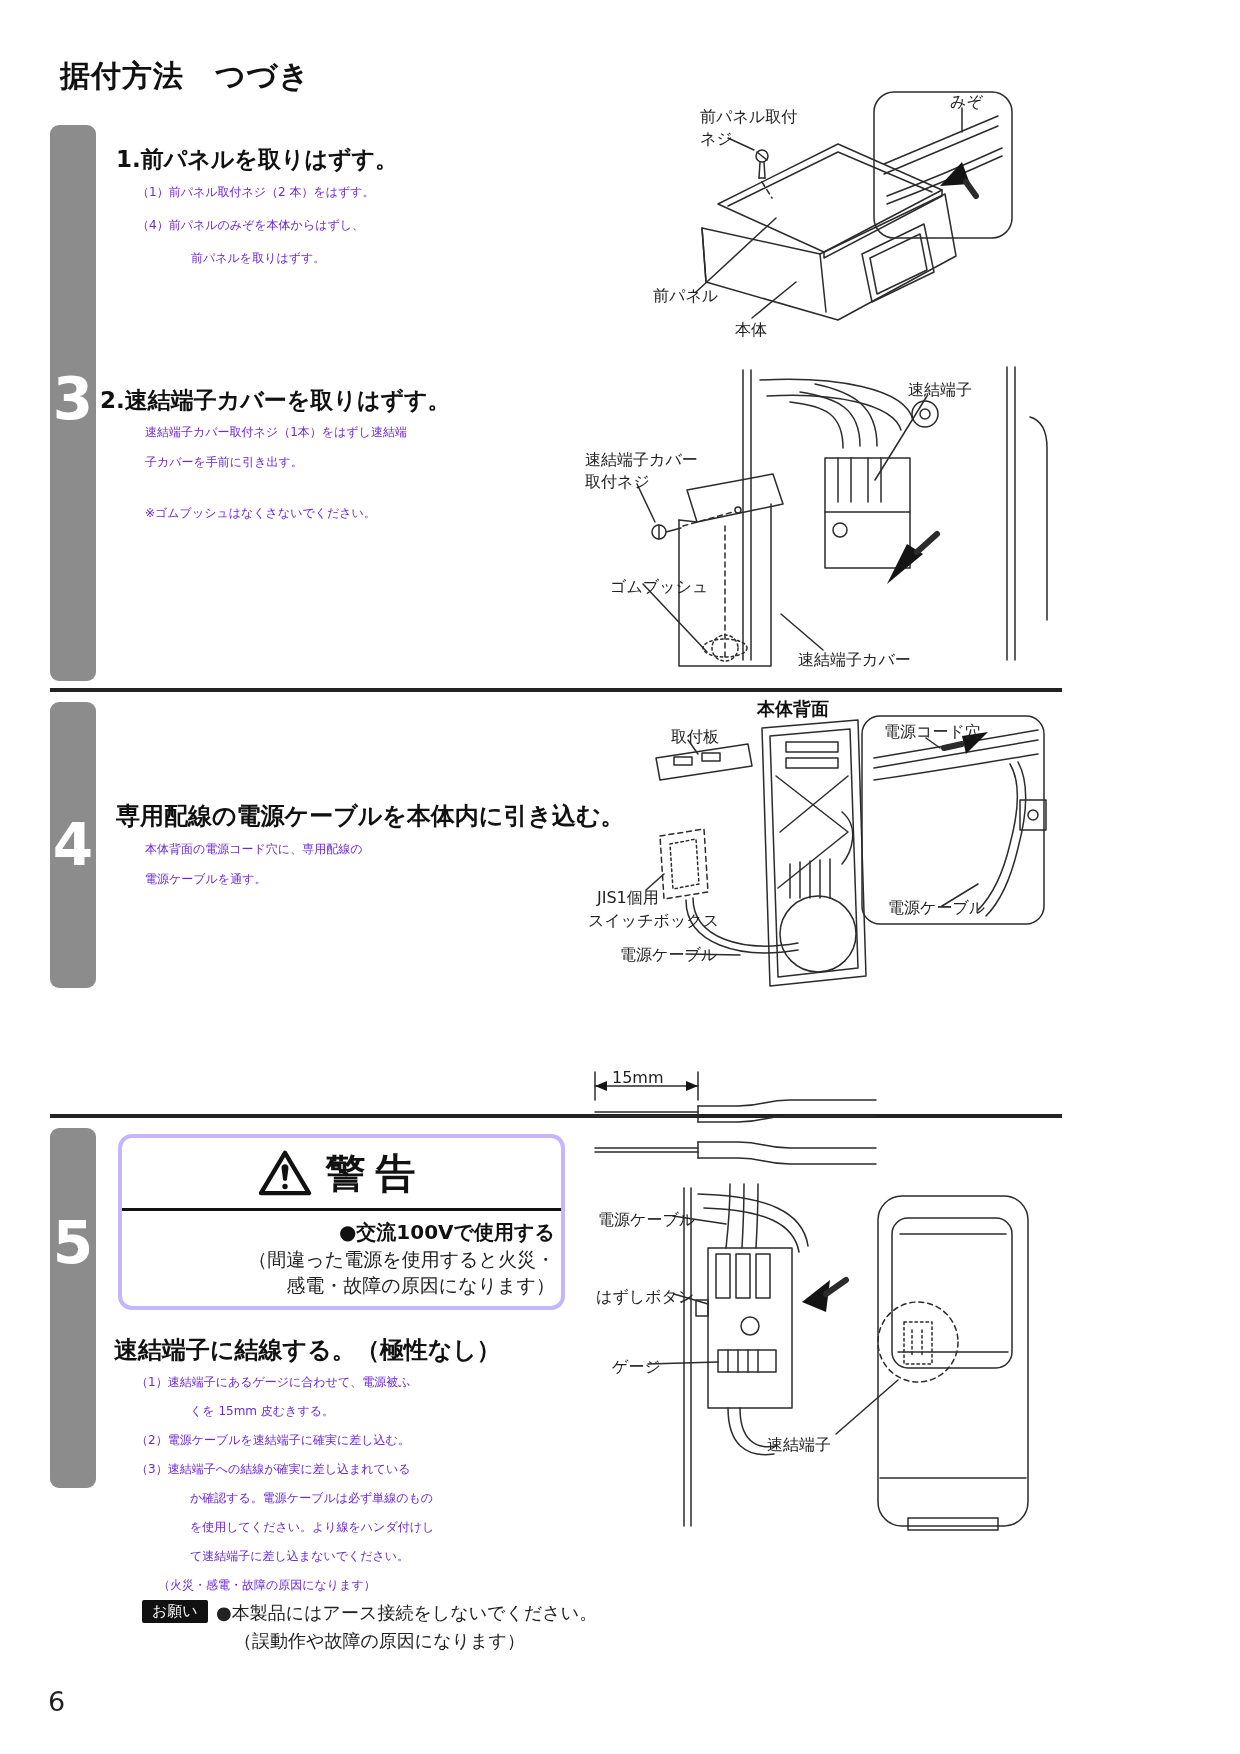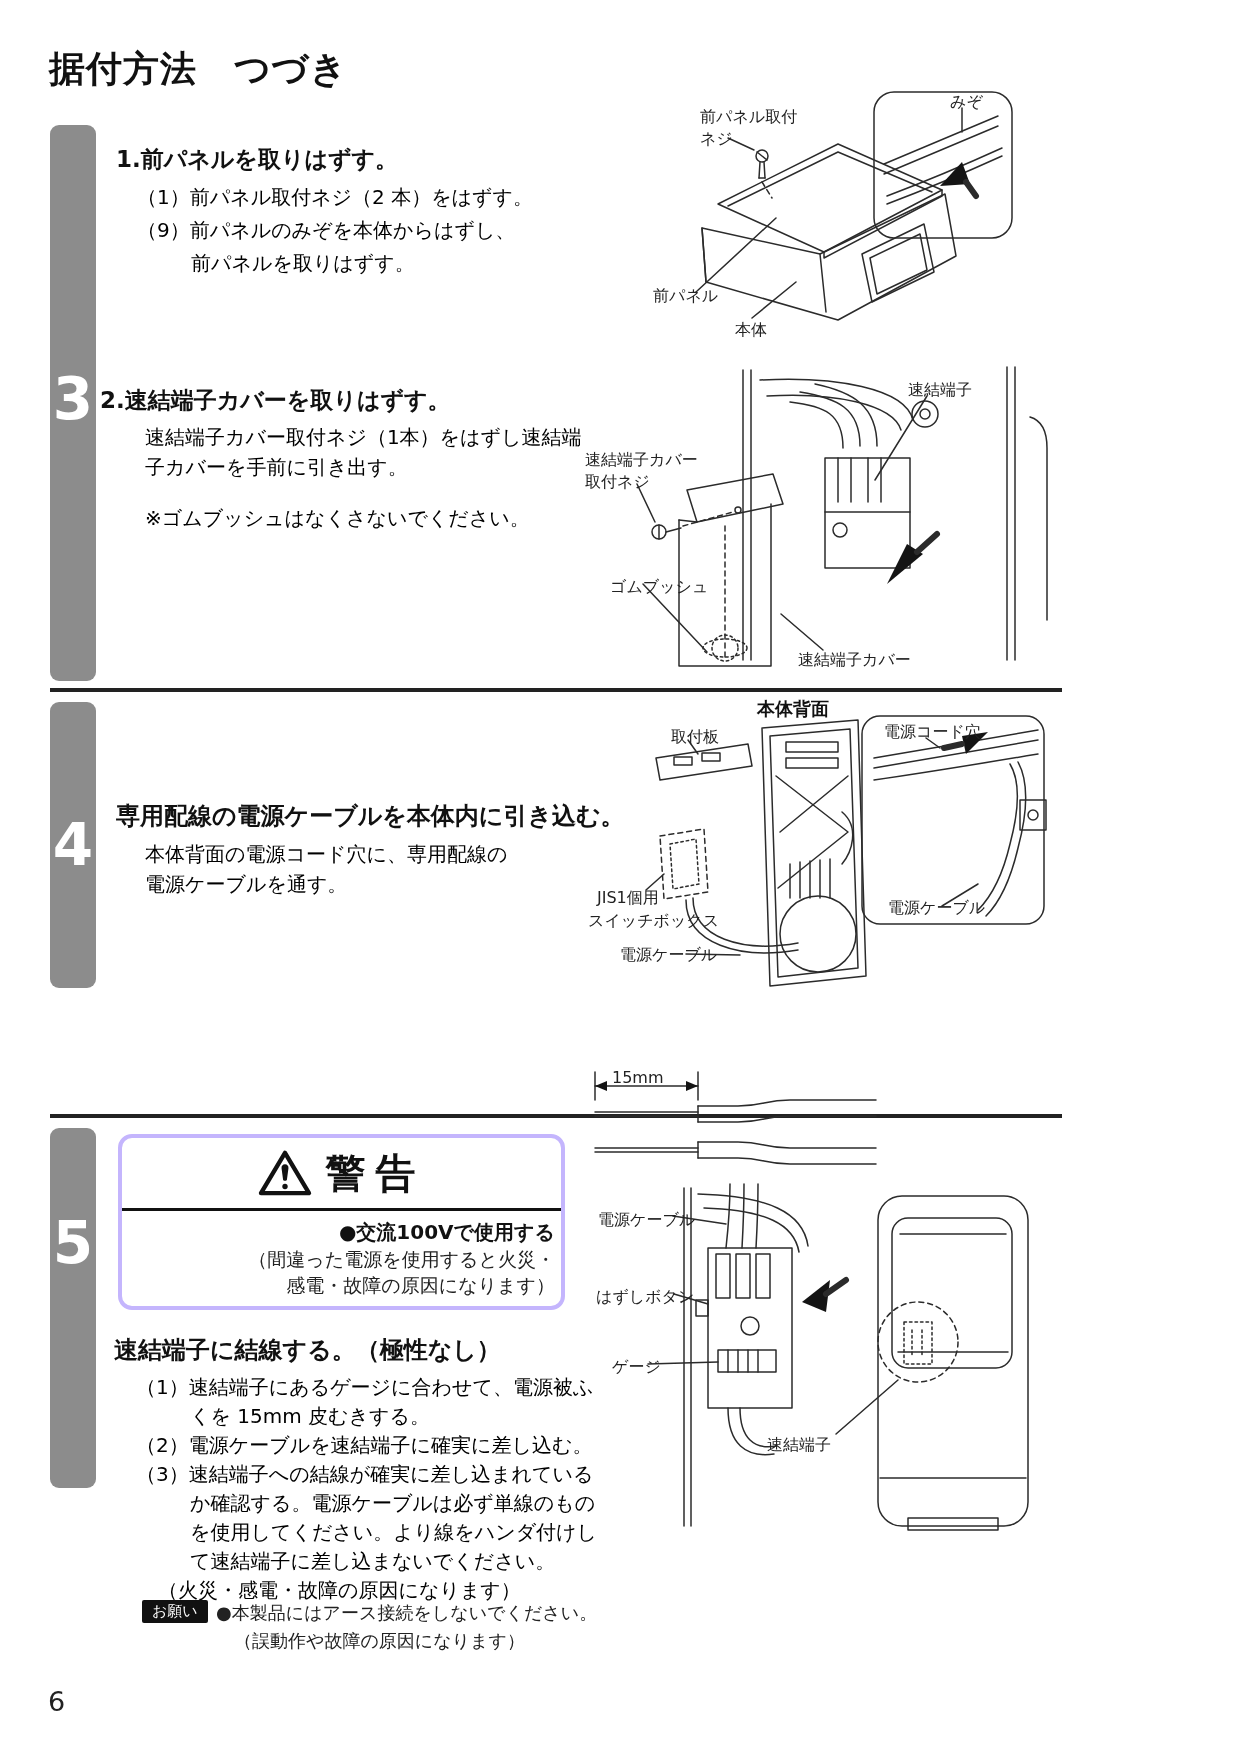--- a/index.html
+++ b/index.html
@@ -3,30 +3,30 @@
 <meta charset="utf-8">
 <style>
   html,body{margin:0;padding:0;background:#e9e9e9;}
   .page{
     position:relative;width:1240px;height:1754px;margin:0 auto;
     background:#ffffff;overflow:hidden;
     font-family:"DejaVu Sans","Liberation Sans",sans-serif;
     color:#1c1c1c;
   }
   .abs{position:absolute;}
-  .title{font-size:36px;font-weight:bold;margin:1px;color:#111;letter-spacing:1px;}
+  .title{font-size:30px;font-weight:bold;margin:12px;color:#111;letter-spacing:1px;}
   .bar{width:46px;background:#8c8c8c;border-radius:9px;}
   .barnum{
     position:absolute;left:0;width:46px;text-align:center;
     font-size:58px;line-height:60px;font-weight:bold;color:#ffffff;
   }
   .divider{height:4px;background:#222;}
   .h-sub{font-size:23px;font-weight:bold;color:#111;white-space:nowrap;}
   .h-main{font-size:24px;font-weight:bold;color:#111;white-space:nowrap;}
-  .body-line{font-size:20px;color:#000000;white-space:nowrap;}
+  .body-line{font-size:12px;color:#6d28d9;white-space:nowrap;}
   .lbl{font-size:16px;color:#222;white-space:nowrap;}
   .cap{font-size:18px;font-weight:bold;color:#111;white-space:nowrap;}
   .pagenum{font-size:27px;color:#222;}
   
   .fig line,.fig path,.fig rect,.fig circle,.fig ellipse,.fig polygon{
     fill:none;stroke:#2b2b2b;stroke-width:1.5;stroke-linecap:round;stroke-linejoin:round;
   }
   .fig .blk{fill:#141414;stroke:none;}
   .fig .thk{stroke-width:6;}
   .fig .dsh{stroke-dasharray:5 4;}
@@ -59,21 +59,21 @@
   </div>
   <div class="abs bar" style="left:50px;top:1128px;height:360px;">
     <span class="barnum" style="top:85px;">5</span>
   </div>
 
   <div class="abs divider" style="left:50px;top:688px;width:1012px;"></div>
   <div class="abs divider" style="left:50px;top:1114px;width:1012px;"></div>
 
   <div class="abs h-sub" style="left:116px;top:144px;">1.前パネルを取りはずす。</div>
   <div class="abs body-line" style="left:137px;top:184px;">（1）前パネル取付ネジ（2 本）をはずす。</div>
-  <div class="abs body-line" style="left:137px;top:217px;">（9）前パネルのみぞを本体からはずし、</div>
+  <div class="abs body-line" style="left:137px;top:217px;">（4）前パネルのみぞを本体からはずし、</div>
   <div class="abs body-line" style="left:191px;top:250px;">前パネルを取りはずす。</div>
 
   <div class="abs h-sub" style="left:100px;top:385px;text-align:right;">2.速結端子カバーを取りはずす。</div>
   <div class="abs body-line" style="left:145px;top:424px;">速結端子カバー取付ネジ（1本）をはずし速結端</div>
   <div class="abs body-line" style="left:145px;top:454px;">子カバーを手前に引き出す。</div>
   <div class="abs body-line" style="left:145px;top:505px;">※ゴムブッシュはなくさないでください。</div>
 
   <svg class="abs fig" style="left:640px;top:86px;" width="420" height="262" viewBox="0 0 420 262">
 
     <rect x="234" y="6" width="138" height="146" rx="20"></rect>

